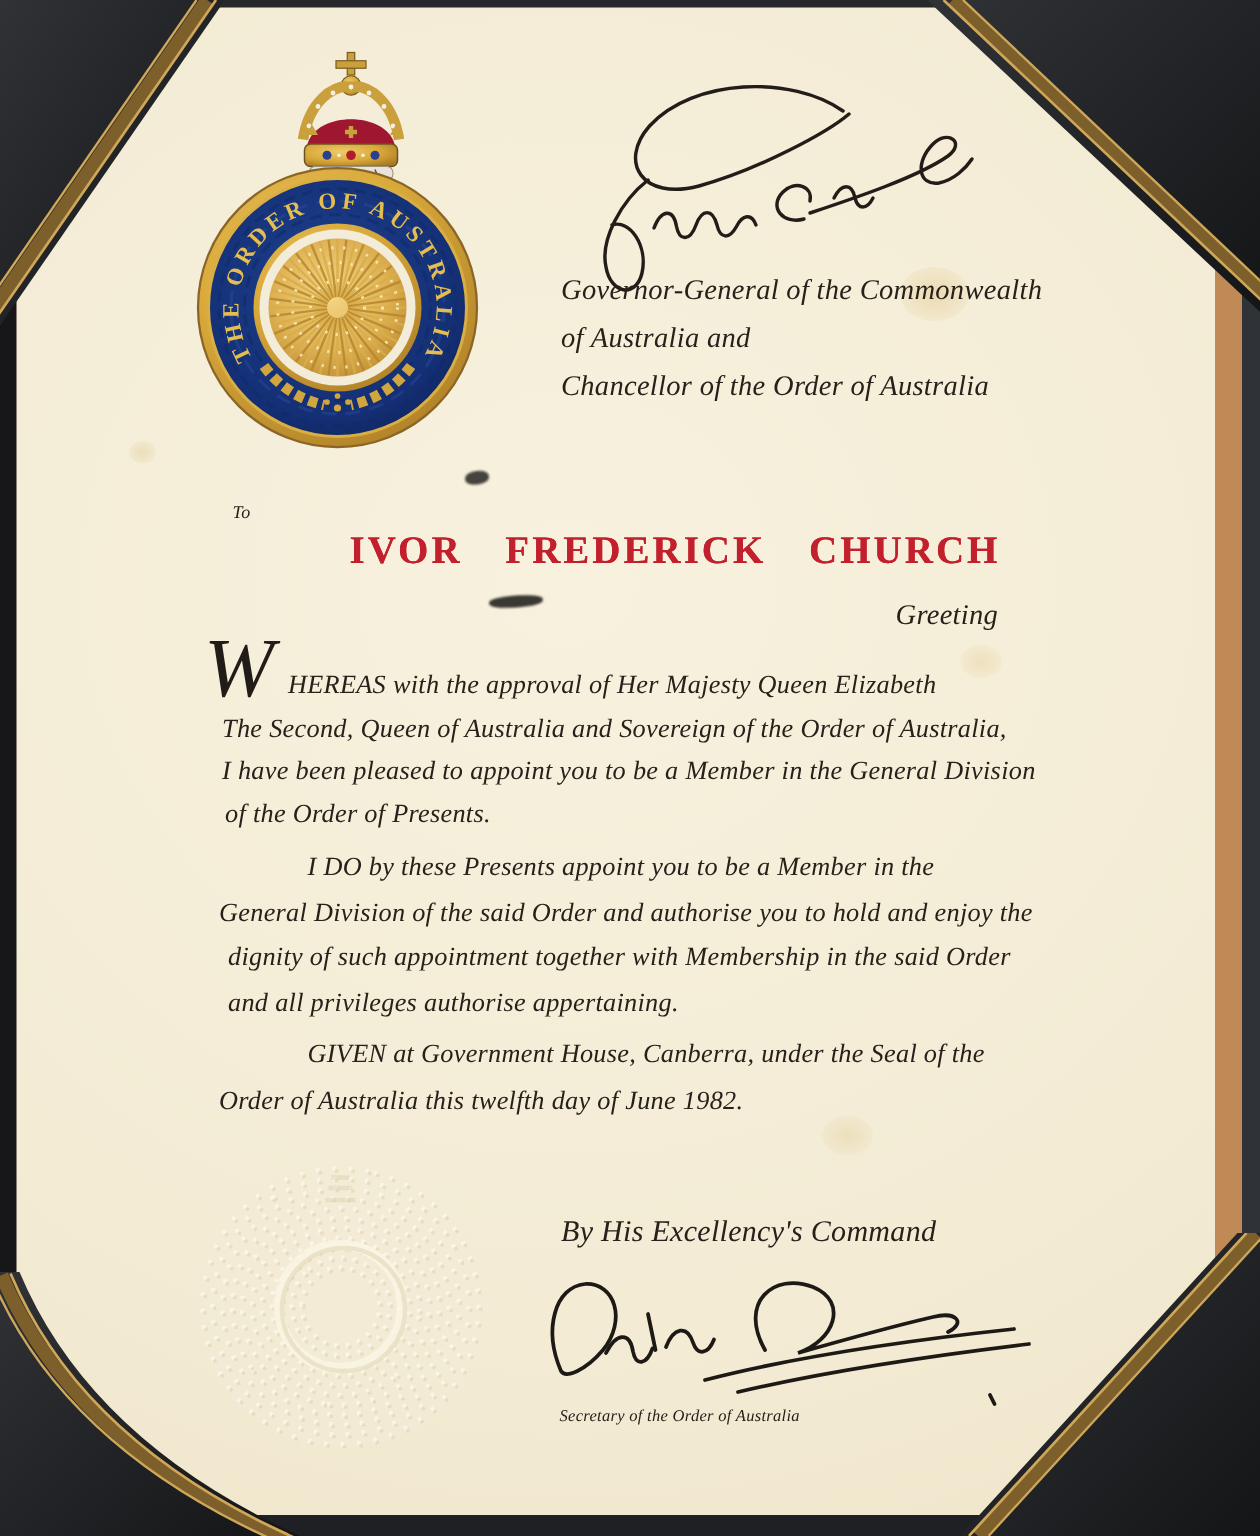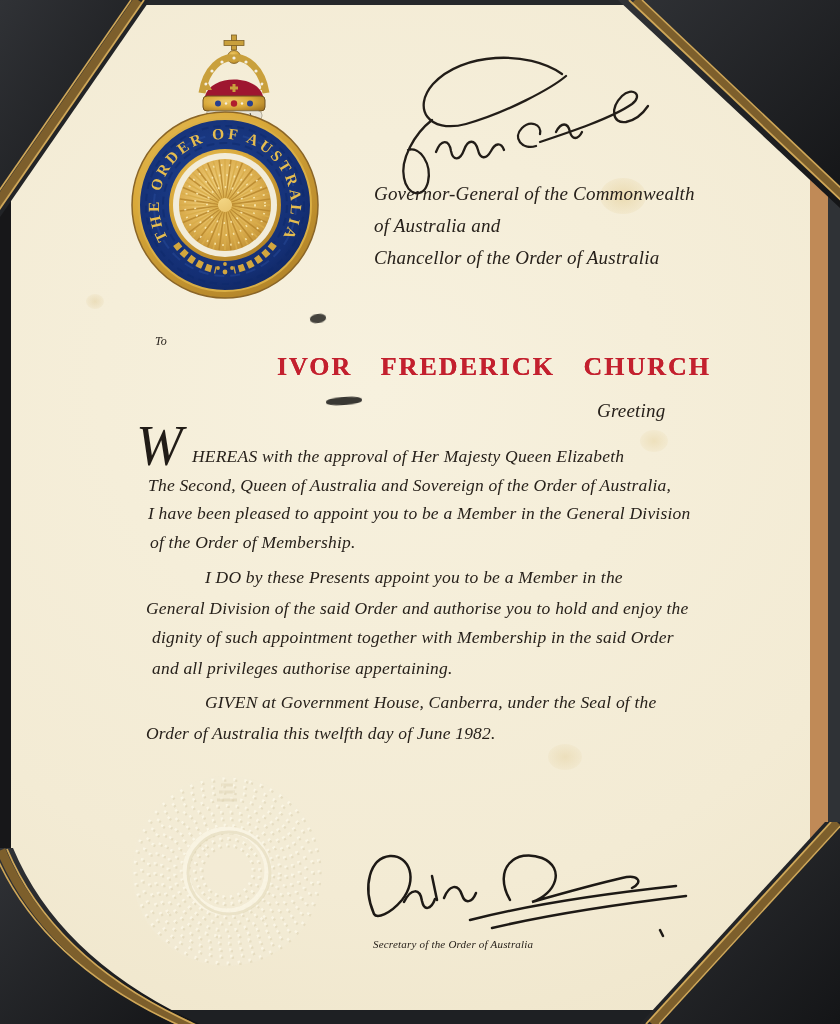--- a/index.html
+++ b/index.html
@@ -6,21 +6,21 @@
   #canvas{position:relative;width:840px;height:1024px;overflow:hidden;
     background:
       radial-gradient(ellipse 120% 90% at 45% 38%, #f7f1de 0%, #f3ebd4 55%, #ece1c3 100%);
     font-family:"Liberation Serif", serif;}
   .layer{position:absolute;left:0;top:0;}
   .t{position:absolute;font-family:"Liberation Serif", serif;font-style:italic;
      color:#27211b;white-space:nowrap;letter-spacing:.2px;}
   .issuer{font-size:19px;}
   .bodyln{font-size:17.5px;}
   .name{font-style:normal;font-weight:bold;font-size:26px;letter-spacing:2px;
-        word-spacing:20px;color:#c3202e;text-shadow:0 0 .4px #c3202e;margin-left:44px;}
+        word-spacing:20px;color:#c3202e;text-shadow:0 0 .4px #c3202e;}
   .initW{font-size:56px;line-height:1;color:#211c17;}
   .stain{position:absolute;border-radius:50%;pointer-events:none;}
   .smudge{position:absolute;background:#191816;border-radius:45%;filter:blur(.6px);}
   svg{position:absolute;left:0;top:0;}
   .ring-text{font-family:"Liberation Serif", serif;font-weight:bold;font-size:15.5px;
      letter-spacing:3px;fill:#e6bd4f;}
 </style>
 </head>
 <body>
 
@@ -210,30 +210,31 @@
   <div class="t issuer" style="left:374px;top:247px;">Chancellor of the Order of Australia</div>
 
   <div class="t" style="left:155px;top:334px;font-size:12px;">To</div>
   <div class="t name" style="left:233px;top:352px;">IVOR FREDERICK CHURCH</div>
   <div class="t" style="left:597px;top:400px;font-size:19px;">Greeting</div>
 
   <div class="t initW" style="left:136px;top:418px;">W</div>
   <div class="t bodyln" style="left:148px;top:475px;">The Second, Queen of Australia and Sovereign of the Order of Australia,</div>
   <div class="t bodyln" style="left:192px;top:446px;">HEREAS with the approval of Her Majesty Queen Elizabeth</div>
   <div class="t bodyln" style="left:148px;top:503px;">I have been pleased to appoint you to be a Member in the General Division</div>
-  <div class="t bodyln" style="left:150px;top:532px;">of the Order of Membership.</div>
+  <div class="t bodyln" style="left:150px;top:532px;">of the Order of Presents.</div>
 
   <div class="t bodyln" style="left:205px;top:567px;">I DO by these Presents appoint you to be a Member in the</div>
   <div class="t bodyln" style="left:146px;top:598px;">General Division of the said Order and authorise you to hold and enjoy the</div>
   <div class="t bodyln" style="left:152px;top:627px;">dignity of such appointment together with Membership in the said Order</div>
   <div class="t bodyln" style="left:152px;top:658px;">and all privileges authorise appertaining.</div>
 
   <div class="t bodyln" style="left:205px;top:692px;">GIVEN at Government House, Canberra, under the Seal of the</div>
   <div class="t bodyln" style="left:146px;top:723px;">Order of Australia this twelfth day of June 1982.</div>
 
+  <div class="t" style="left:374px;top:810px;font-size:20px;">By His Excellency's Command</div>
   <div class="t" style="left:373px;top:938px;font-size:11px;">Secretary of the Order of Australia</div>
 
   <div class="smudge" style="left:310px;top:314px;width:16px;height:9px;opacity:.8;transform:rotate(-8deg);"></div>
   <div class="smudge" style="left:326px;top:397px;width:36px;height:8px;opacity:.85;transform:rotate(-4deg);"></div>
 
   <svg class="layer" width="840" height="1024" viewBox="0 0 840 1024">
     <defs>
       <linearGradient id="mountGrad" x1="0" y1="0" x2="1" y2="1">
         <stop offset="0%" stop-color="#303236"></stop>
           <stop offset="100%" stop-color="#141517"></stop>

